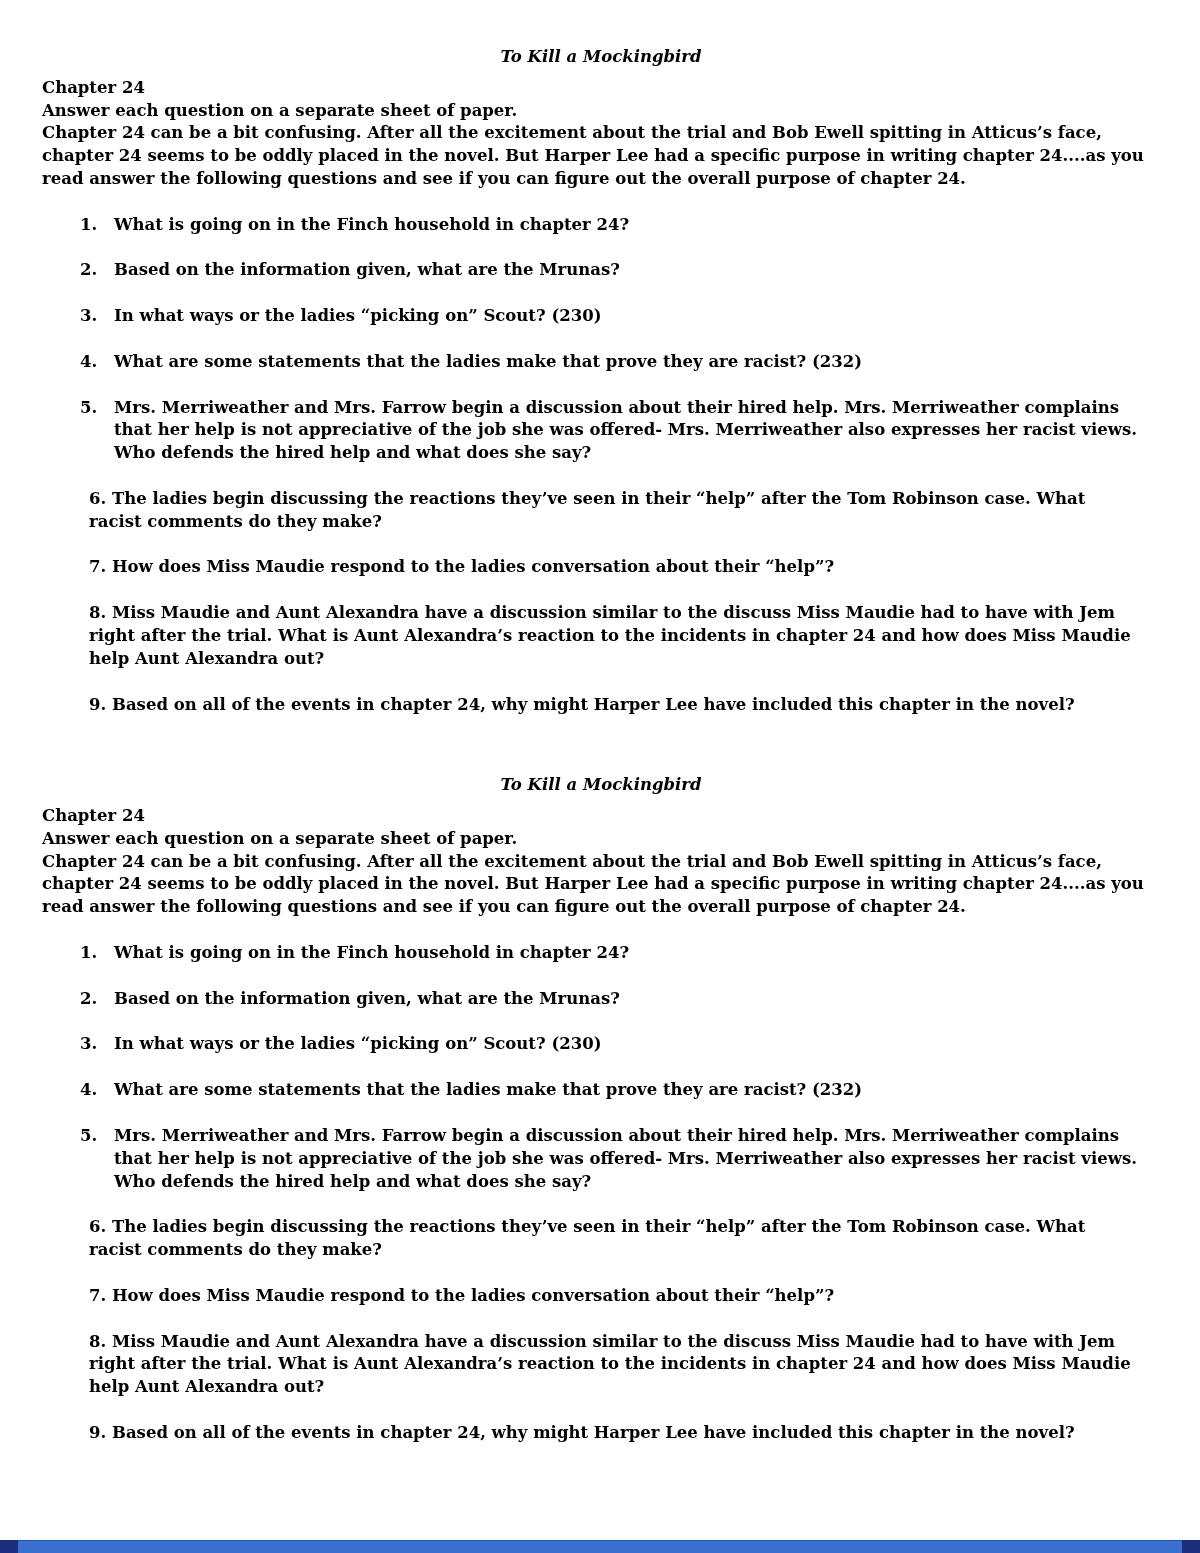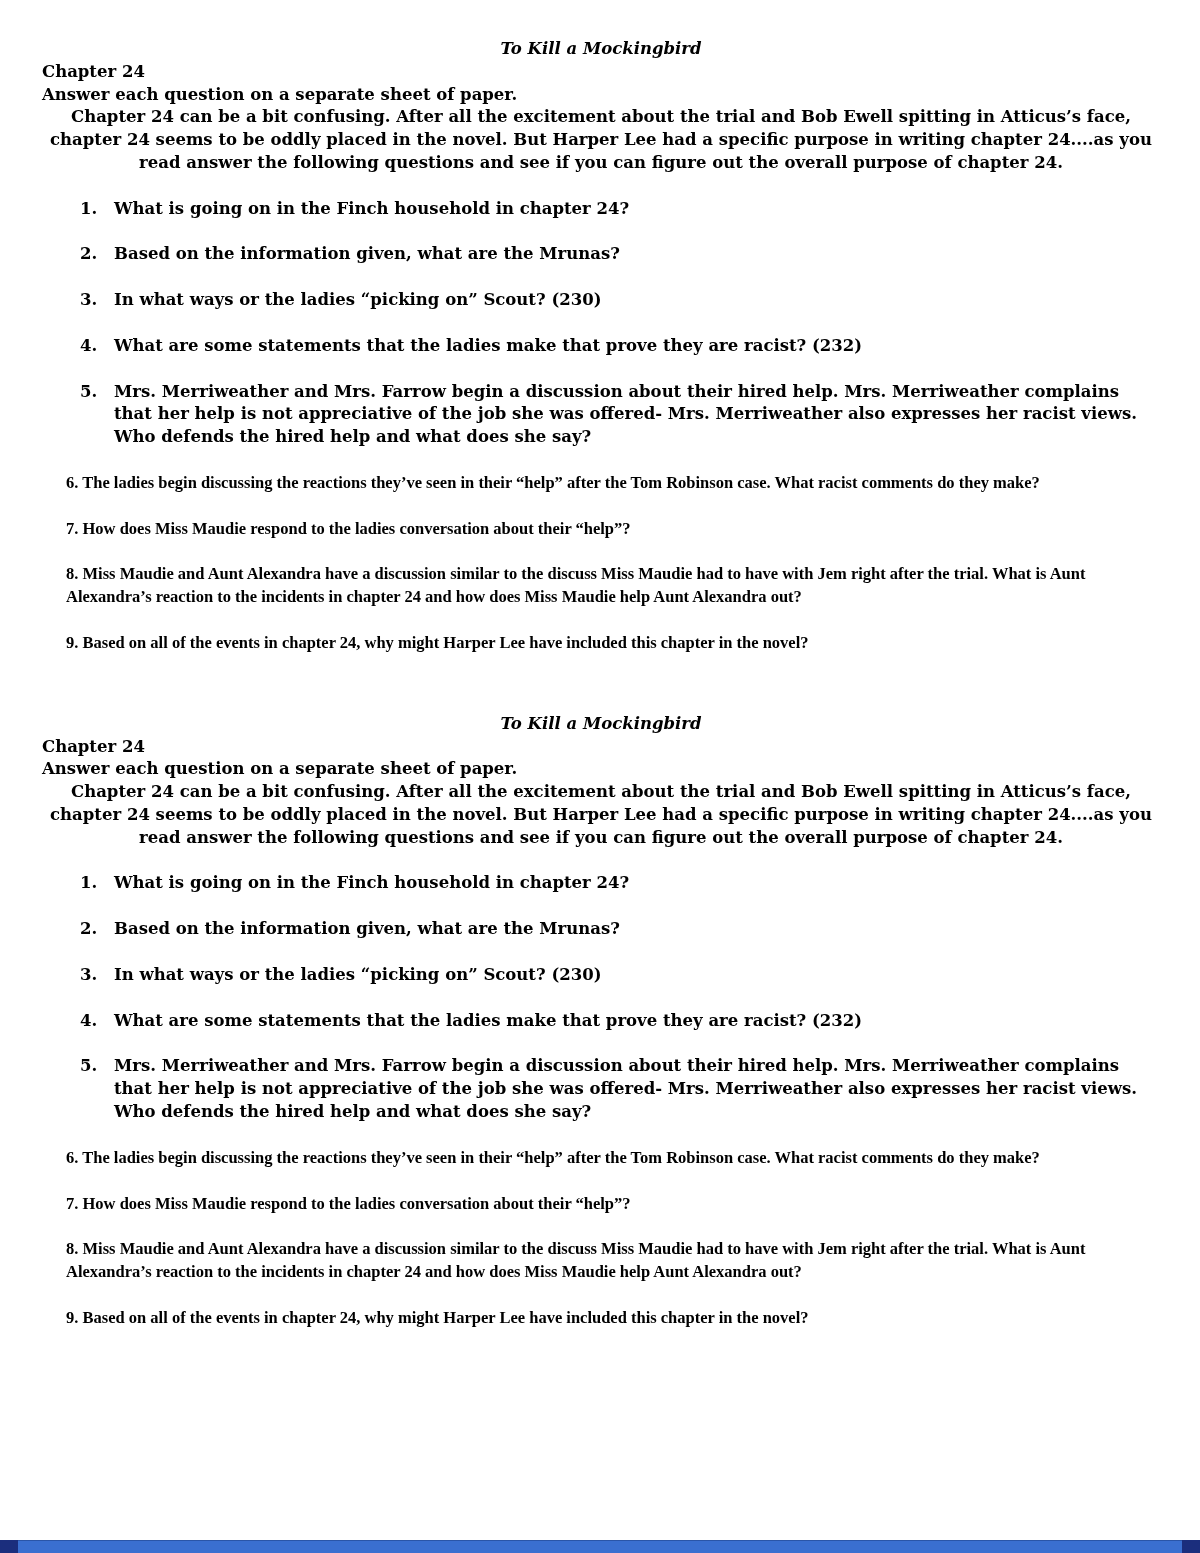--- a/index.html
+++ b/index.html
@@ -17,46 +17,45 @@
     font-size: 16.5px;
     line-height: 1.38;
   }
   .sheet {
     padding: 38px 40px 0 42px;
   }
   .doc-copy + .doc-copy {
     margin-top: 58px;
   }
   .title {
-    margin: 0;
+    margin: 8px;
     font-size: 16.5px;
     font-style: italic;
     font-weight: bold;
     text-align: center;
   }
   .center-line {
   }
   .intro {
     margin: 0;
-    text-align: center;
+    text-align: left;
   }
   .q-item {
     display: flex;
     margin: 23px 0 0 38px;
   }
   .q-num {
     flex: 0 0 34px;
   }
   .q-text {
     flex: 1 1 auto;
     padding-right: 8px;
   }
   .q-para {
-    margin: 23px 24px 0 24px;
-    font-family: Liberation Serif, serif;
+    margin: 23px 24px 0 47px;
   }
   .footer-bar {
     position: absolute;
     left: 0;
     bottom: 0;
     width: 100%;
     height: 13px;
     display: flex;
   }
   .footer-cap {

